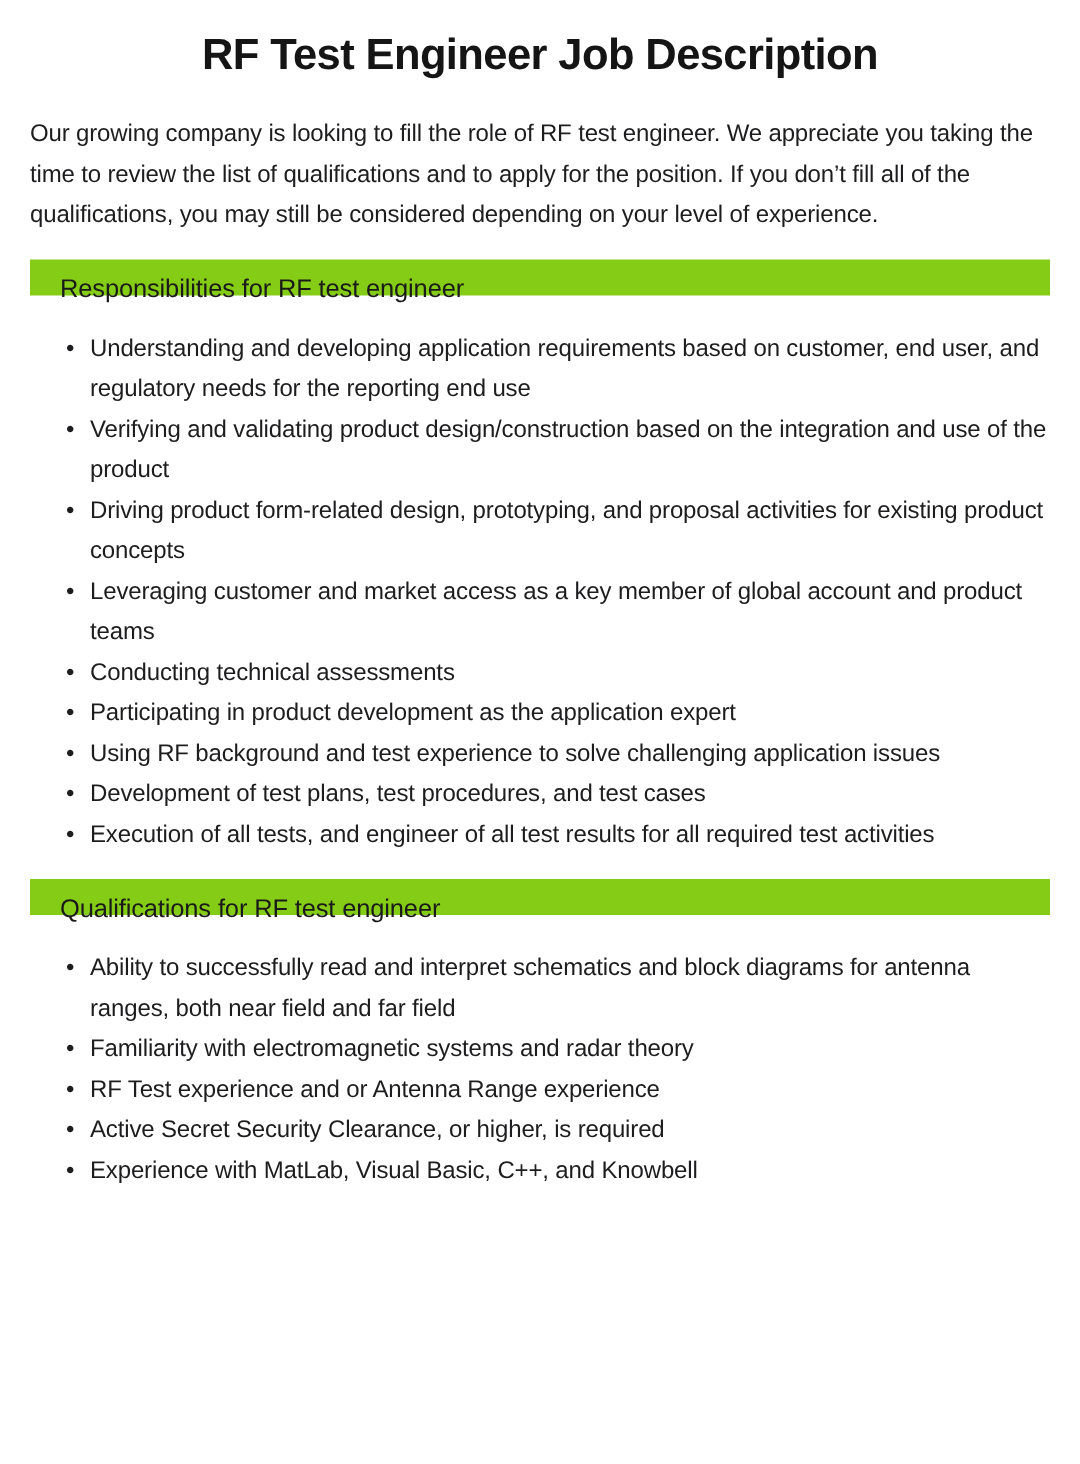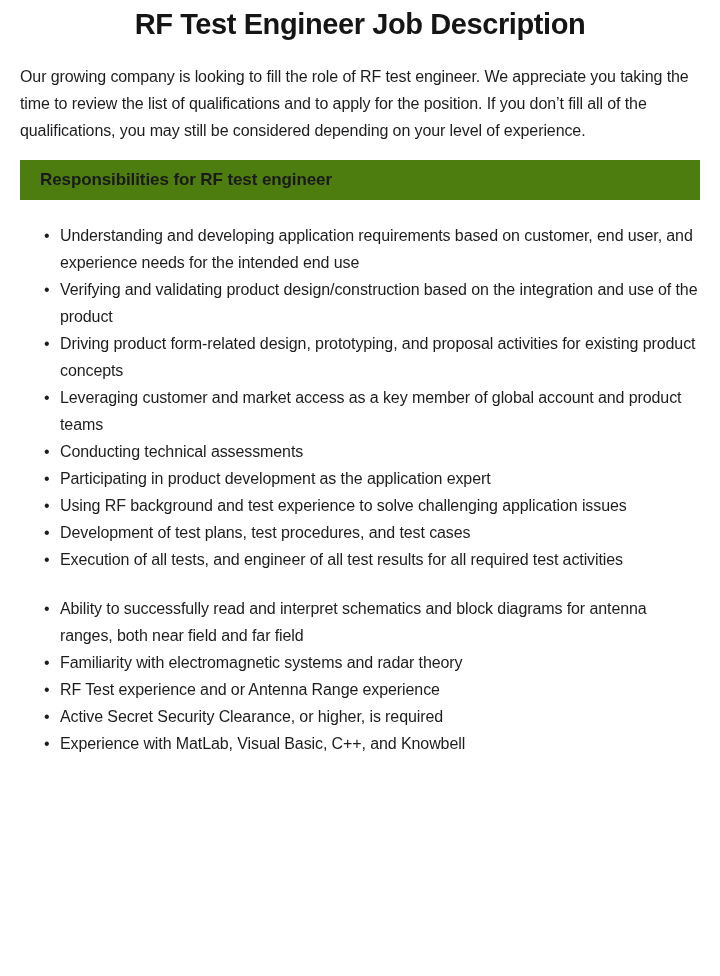--- a/index.html
+++ b/index.html
@@ -8,46 +8,46 @@
     background: #ffffff;
   }
   body {
     width: 720px;
     height: 976px;
     font-family: "Liberation Sans", sans-serif;
     color: #1d1d1f;
     overflow: hidden;
   }
   .doc {
-    padding: 0 20px;
+    padding: 13px 20px;
   }
   .page-title {
     margin: 0;
     padding-top: 6px;
     font-size: 29px;
     line-height: 36px;
     font-weight: bold;
     letter-spacing: -0.4px;
     text-align: center;
     color: #151515;
   }
   .intro {
     margin: 21px 0 0 0;
     font-size: 16px;
     line-height: 27px;
     letter-spacing: -0.1px;
     max-width: 680px;
   }
   .section-bar {
     margin-top: 16px;
-    height: 40px;
+    height: 24px;
     line-height: 40px;
-    background: #4d7c0f;
+    background: #84cc16;
     font-size: 17px;
-    font-weight: bold;
+    font-weight: normal;
     letter-spacing: -0.1px;
     padding: 0 20px;
     color: #1a1a1a;
   }
   ul.bullet-list {
     margin: 22px 0 0 0;
     padding: 0 0 0 40px;
     list-style: none;
     font-size: 16px;
     line-height: 27px;
@@ -71,33 +71,34 @@
 
 <main class="doc">
 
   <h1 class="page-title">RF Test Engineer Job Description</h1>
 
   <p class="intro">Our growing company is looking to fill the role of RF test engineer. We appreciate you taking the time to review the list of qualifications and to apply for the position. If you don’t fill all of the qualifications, you may still be considered depending on your level of experience.</p>
 
   <section>
     <div class="section-bar">Responsibilities for RF test engineer</div>
     <ul class="bullet-list">
-      <li>Understanding and developing application requirements based on customer, end user, and experience needs for the intended end use</li>
+      <li>Understanding and developing application requirements based on customer, end user, and regulatory needs for the reporting end use</li>
       <li>Verifying and validating product design/construction based on the integration and use of the product</li>
       <li>Driving product form-related design, prototyping, and proposal activities for existing product concepts</li>
       <li>Leveraging customer and market access as a key member of global account and product teams</li>
       <li>Conducting technical assessments</li>
       <li>Participating in product development as the application expert</li>
       <li>Using RF background and test experience to solve challenging application issues</li>
       <li>Development of test plans, test procedures, and test cases</li>
       <li>Execution of all tests, and engineer of all test results for all required test activities</li>
     </ul>
   </section>
 
   <section>
+    <div class="section-bar">Qualifications for RF test engineer</div>
     <ul class="bullet-list">
       <li>Ability to successfully read and interpret schematics and block diagrams for antenna ranges, both near field and far field</li>
       <li>Familiarity with electromagnetic systems and radar theory</li>
       <li>RF Test experience and or Antenna Range experience</li>
       <li>Active Secret Security Clearance, or higher, is required</li>
       <li>Experience with MatLab, Visual Basic, C++, and Knowbell</li>
     </ul>
   </section>
 
 </main>

